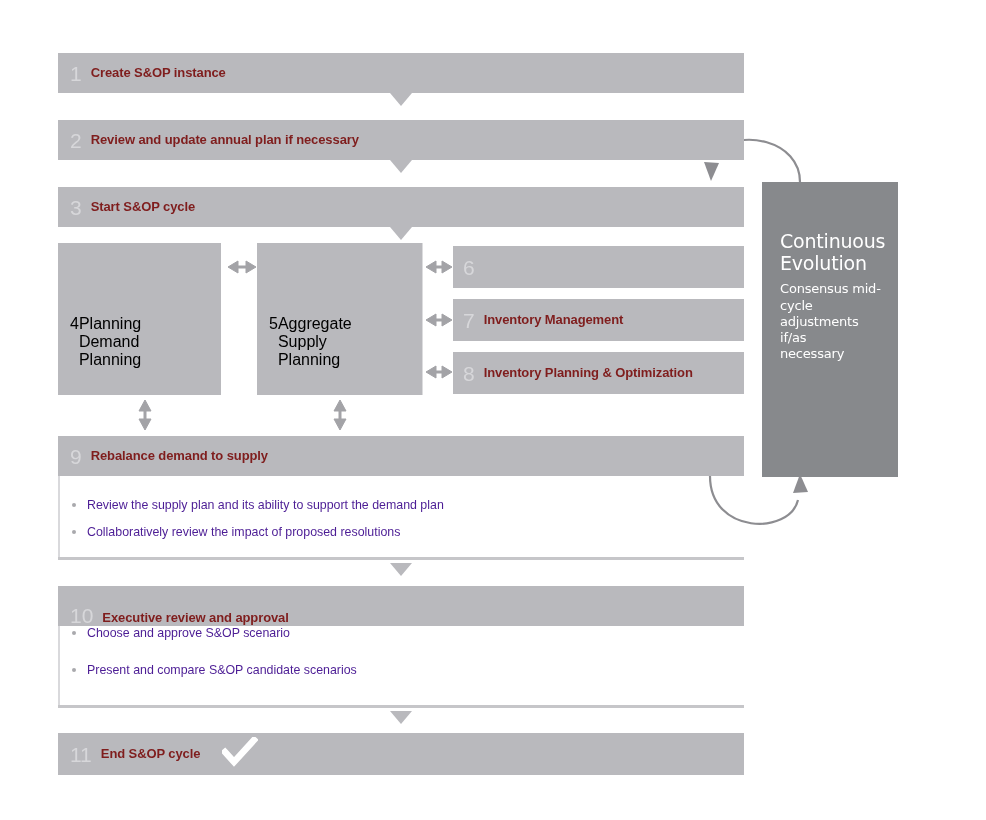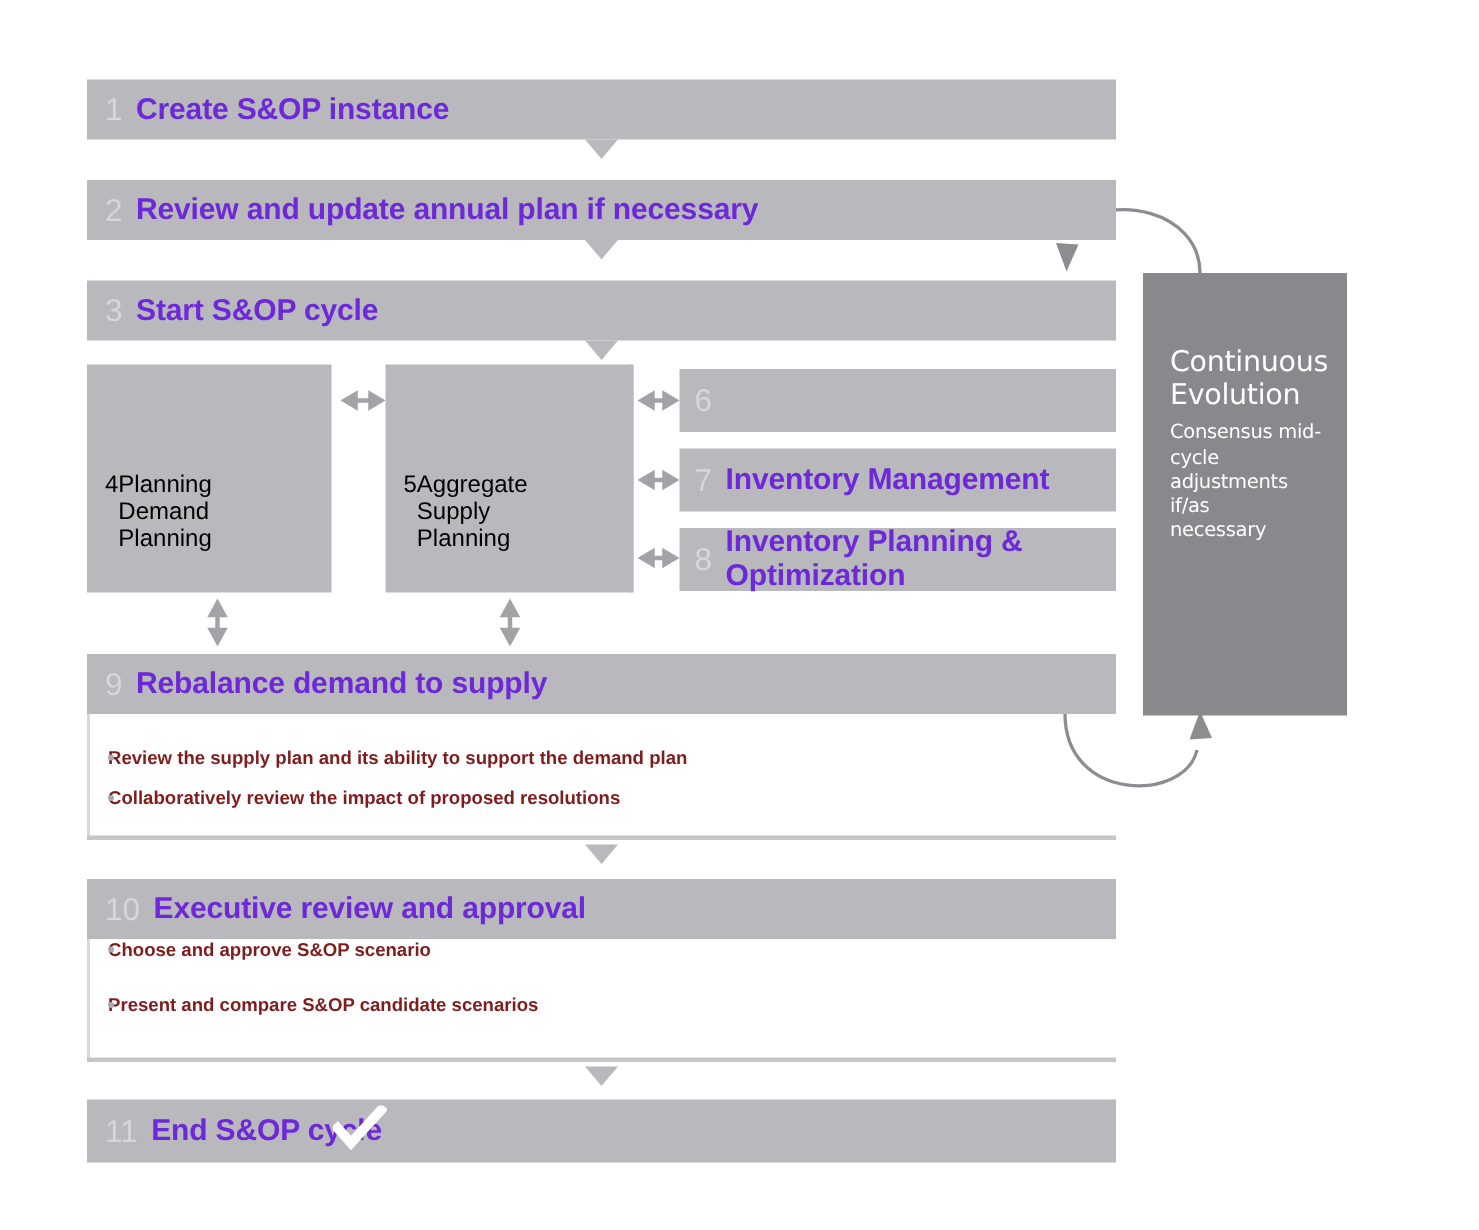--- a/index.html
+++ b/index.html
@@ -29,22 +29,22 @@
   }
   .bar .num {
     color: #d7d7da;
     font-size: 21px;
     font-weight: 400;
     line-height: 1;
     margin-right: 9px;
     font-family: "Liberation Sans", sans-serif;
   }
   .bar .lbl {
-    color: #6d28d9;
-    font-size: 20px;
+    color: #7f1d1d;
+    font-size: 13px;
     font-weight: 700;
     line-height: 1.15;
     letter-spacing: -0.1px;
     font-family: "Liberation Sans", sans-serif;
   }
 
   
   .step-bar { left: 58px; width: 686px; height: 40px; padding-left: 12px; }
 
   
@@ -70,24 +70,24 @@
     box-sizing: border-box;
     border-left: 2px solid #d9d9dc;
   }
   .bullets ul {
     margin: 0;
     padding: 0;
     list-style: none;
   }
   .bullets li {
     position: relative;
-    padding-left: 12px;
-    color: #7f1d1d;
+    padding-left: 27px;
+    color: #4c1d95;
     font-size: 12.4px;
-    font-weight: 700;
+    font-weight: 400;
     line-height: 1.2;
     font-family: "Liberation Sans", sans-serif;
     margin-bottom: 12px;
   }
   .bullets li:before {
     content: "";
     position: absolute;
     left: 12px;
     top: 5px;
     width: 4px;
@@ -266,21 +266,21 @@
   </div>
 
   <div class="bullets" style="top:476px; height:84px;">
     <ul>
       <li style="margin-top:22px;">Review the supply plan and its ability to support the demand plan</li>
       <li>Collaboratively review the impact of proposed resolutions</li>
     </ul>
   </div>
   <div class="hrule" style="top:557px;"></div>
 
-  <div class="bar step-bar" style="top:586px;">
+  <div class="bar step-bar" style="top:586px;align-items:flex-end;">
     <span class="num">10</span>
     <span class="lbl">Executive review and approval</span>
   </div>
 
   <div class="bullets" style="top:626px; height:82px;">
     <ul>
       <li>Choose and approve S&amp;OP scenario</li>
       <li style="margin-top:22px;">Present and compare S&amp;OP candidate scenarios</li>
     </ul>
   </div>

